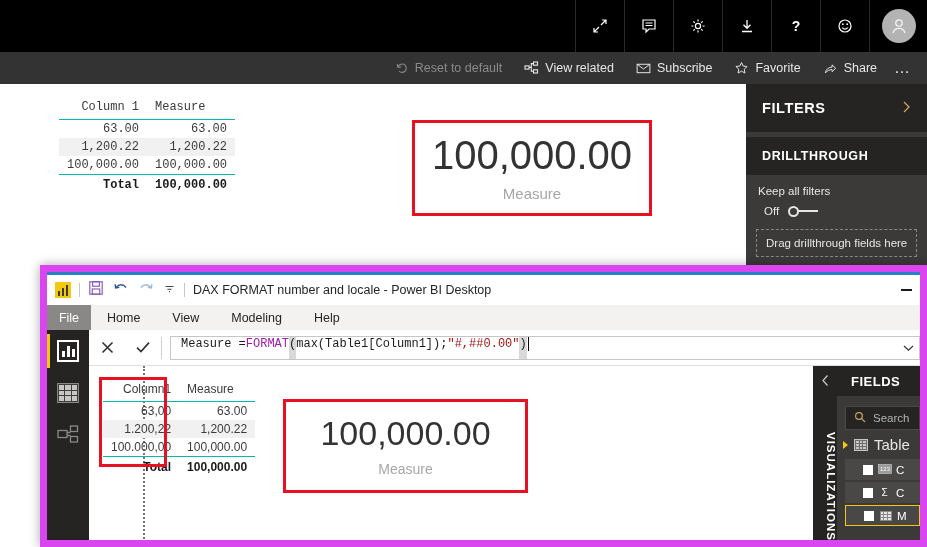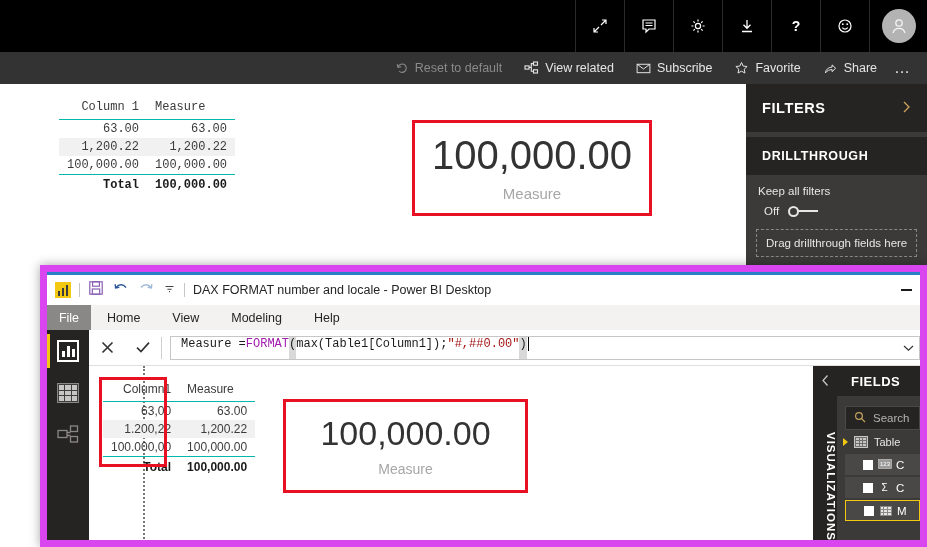--- a/index.html
+++ b/index.html
@@ -228,21 +228,21 @@
     height: 30px; display: flex; align-items: center; padding-left: 14px;
     background: #252423; color: #ffffff; font-size: 13px; font-weight: bold; letter-spacing: .5px;
   }
   .fields-search {
     margin: 10px 0 0 8px; height: 24px; background: #252423; border: 1px solid #4a4846;
     display: flex; align-items: center; gap: 7px; padding-left: 8px;
     color: #b3b3b3; font-size: 11.5px;
   }
   .fields-tbl-row {
     display: flex; align-items: center; gap: 6px; padding: 6px 0 4px 6px;
-    color: #e6e6e6; font-size: 11px;
+    color: #e6e6e6; font-size: 15px;
   }
   .tri { width: 0; height: 0; border-left: 5px solid #f2c811; border-top: 4px solid transparent; border-bottom: 4px solid transparent; }
   .grid-ico {
     width: 14px; height: 12px; border: 1px solid #c8c6c4;
     display: grid; grid-template-columns: 1fr 1fr 1fr; grid-template-rows: 1fr 1fr 1fr; gap: 1px;
     background: #6e6d6b; padding: 1px;
   }
   .grid-ico span { background: #c8c6c4; }
   .field-item {
     height: 21px; margin: 2px 0 0 8px; background: #4a4846;

